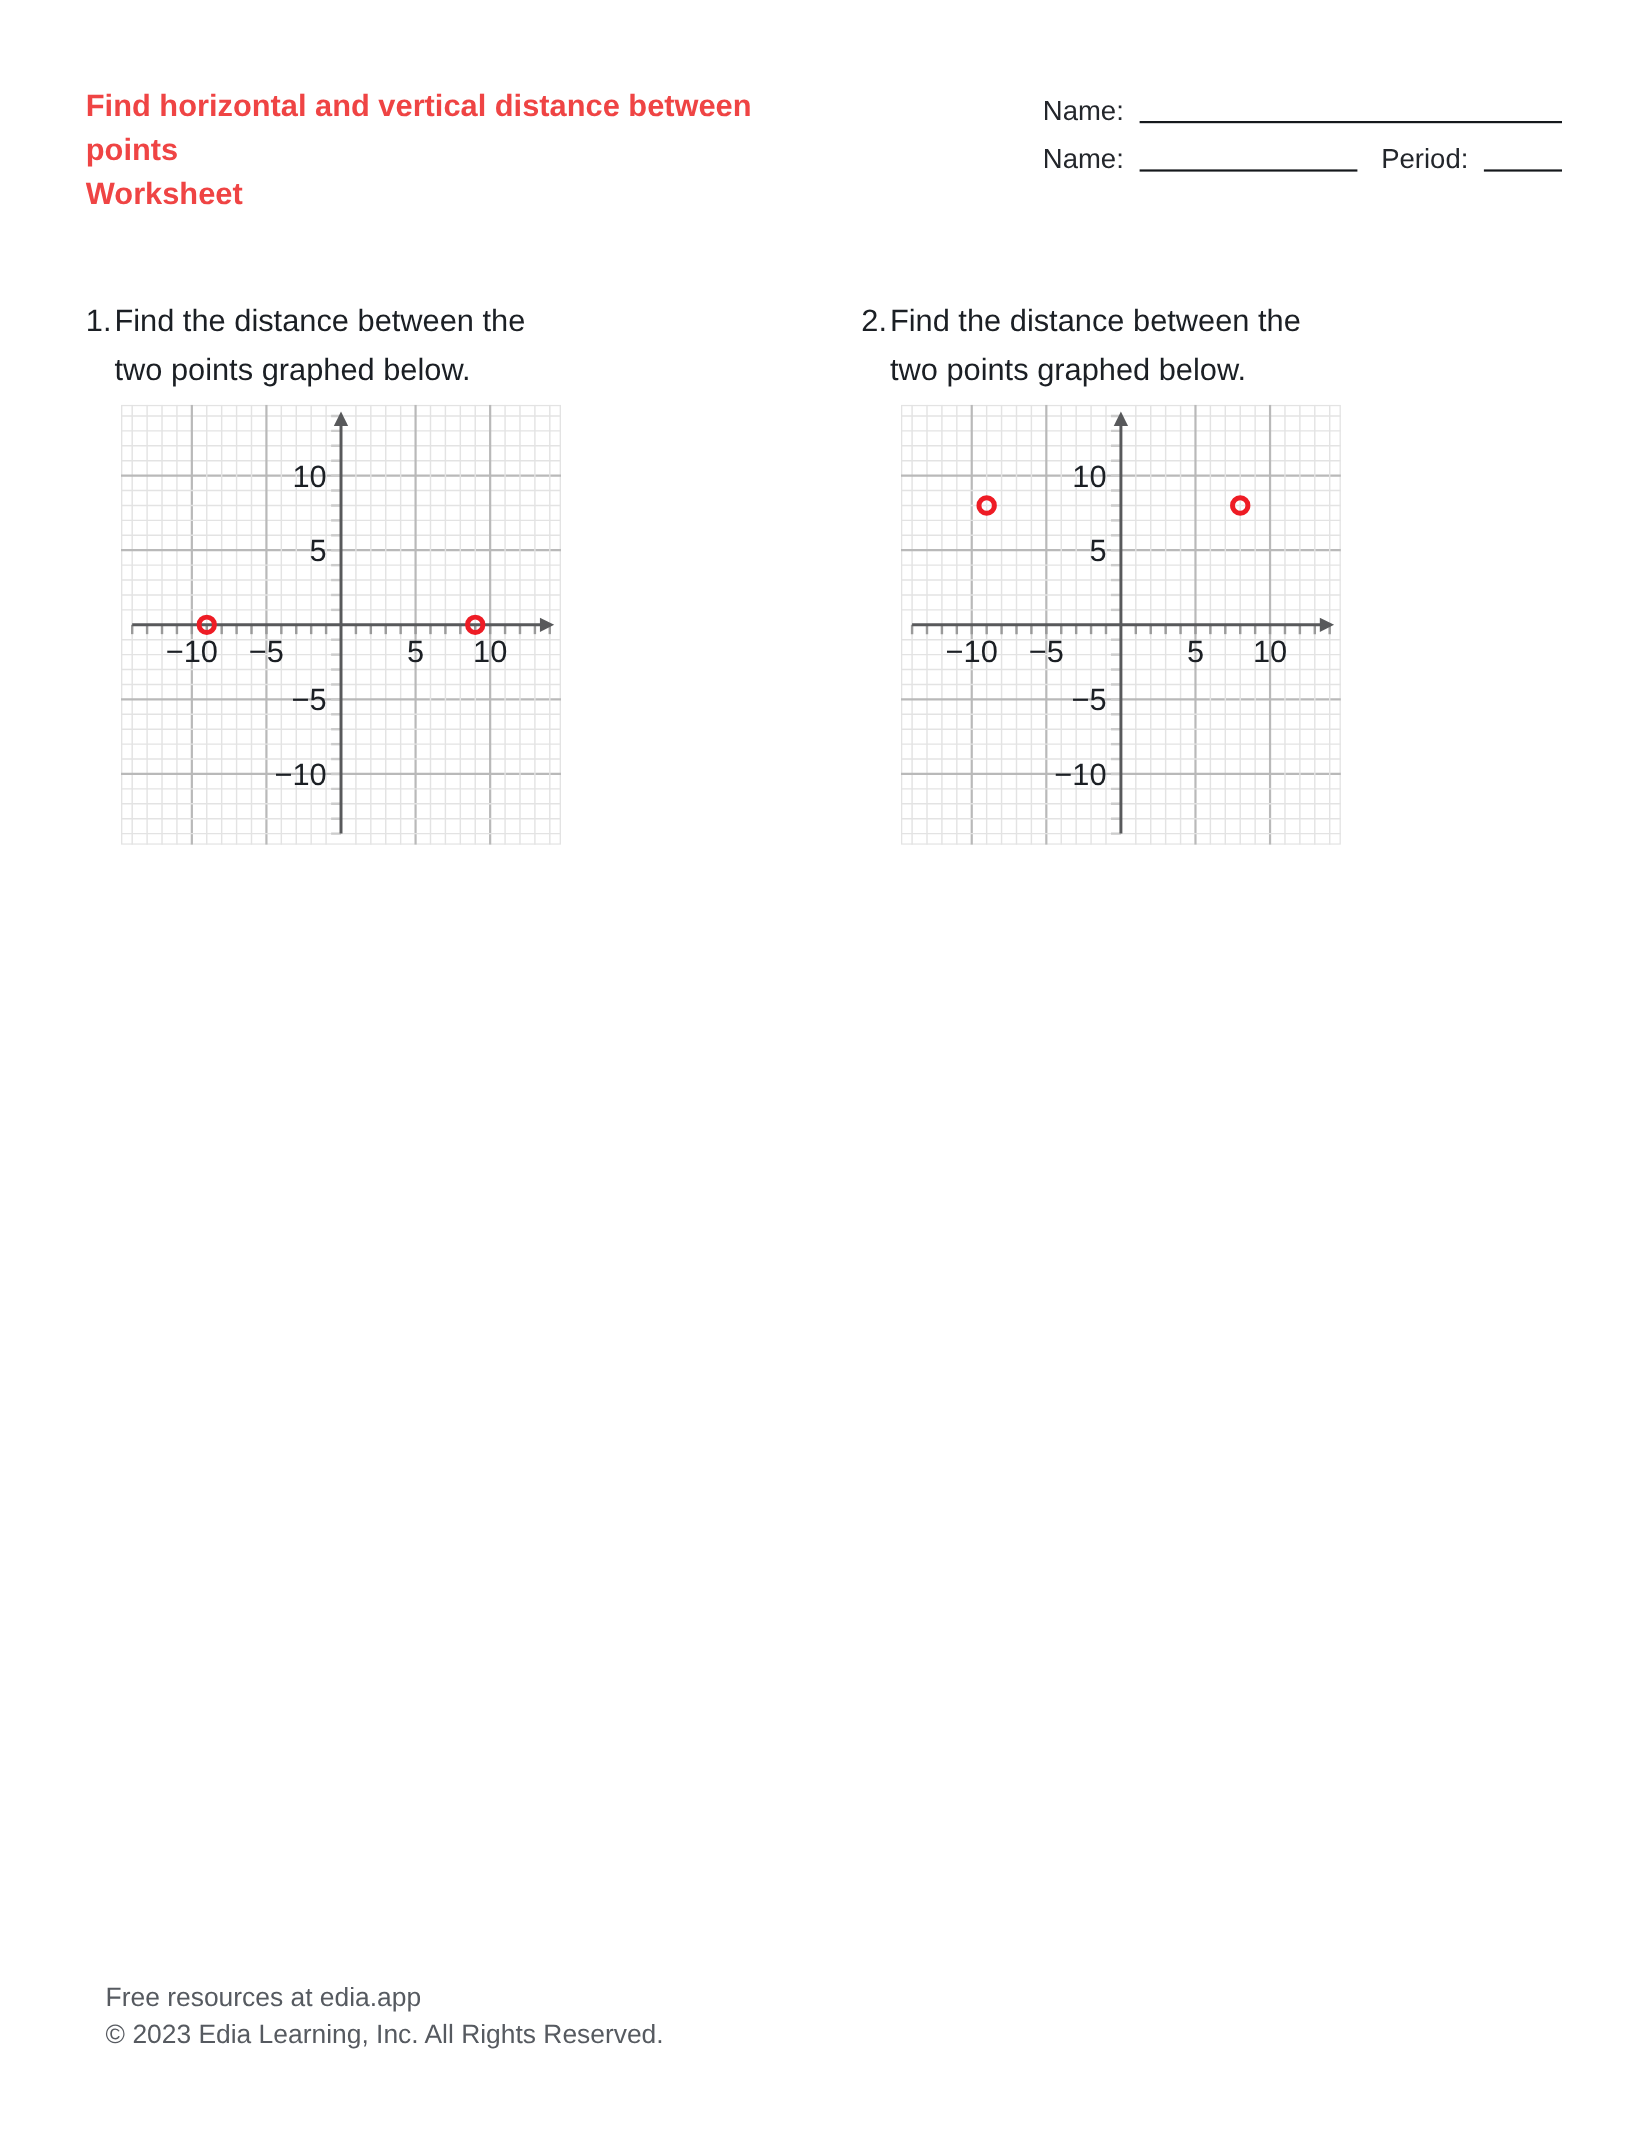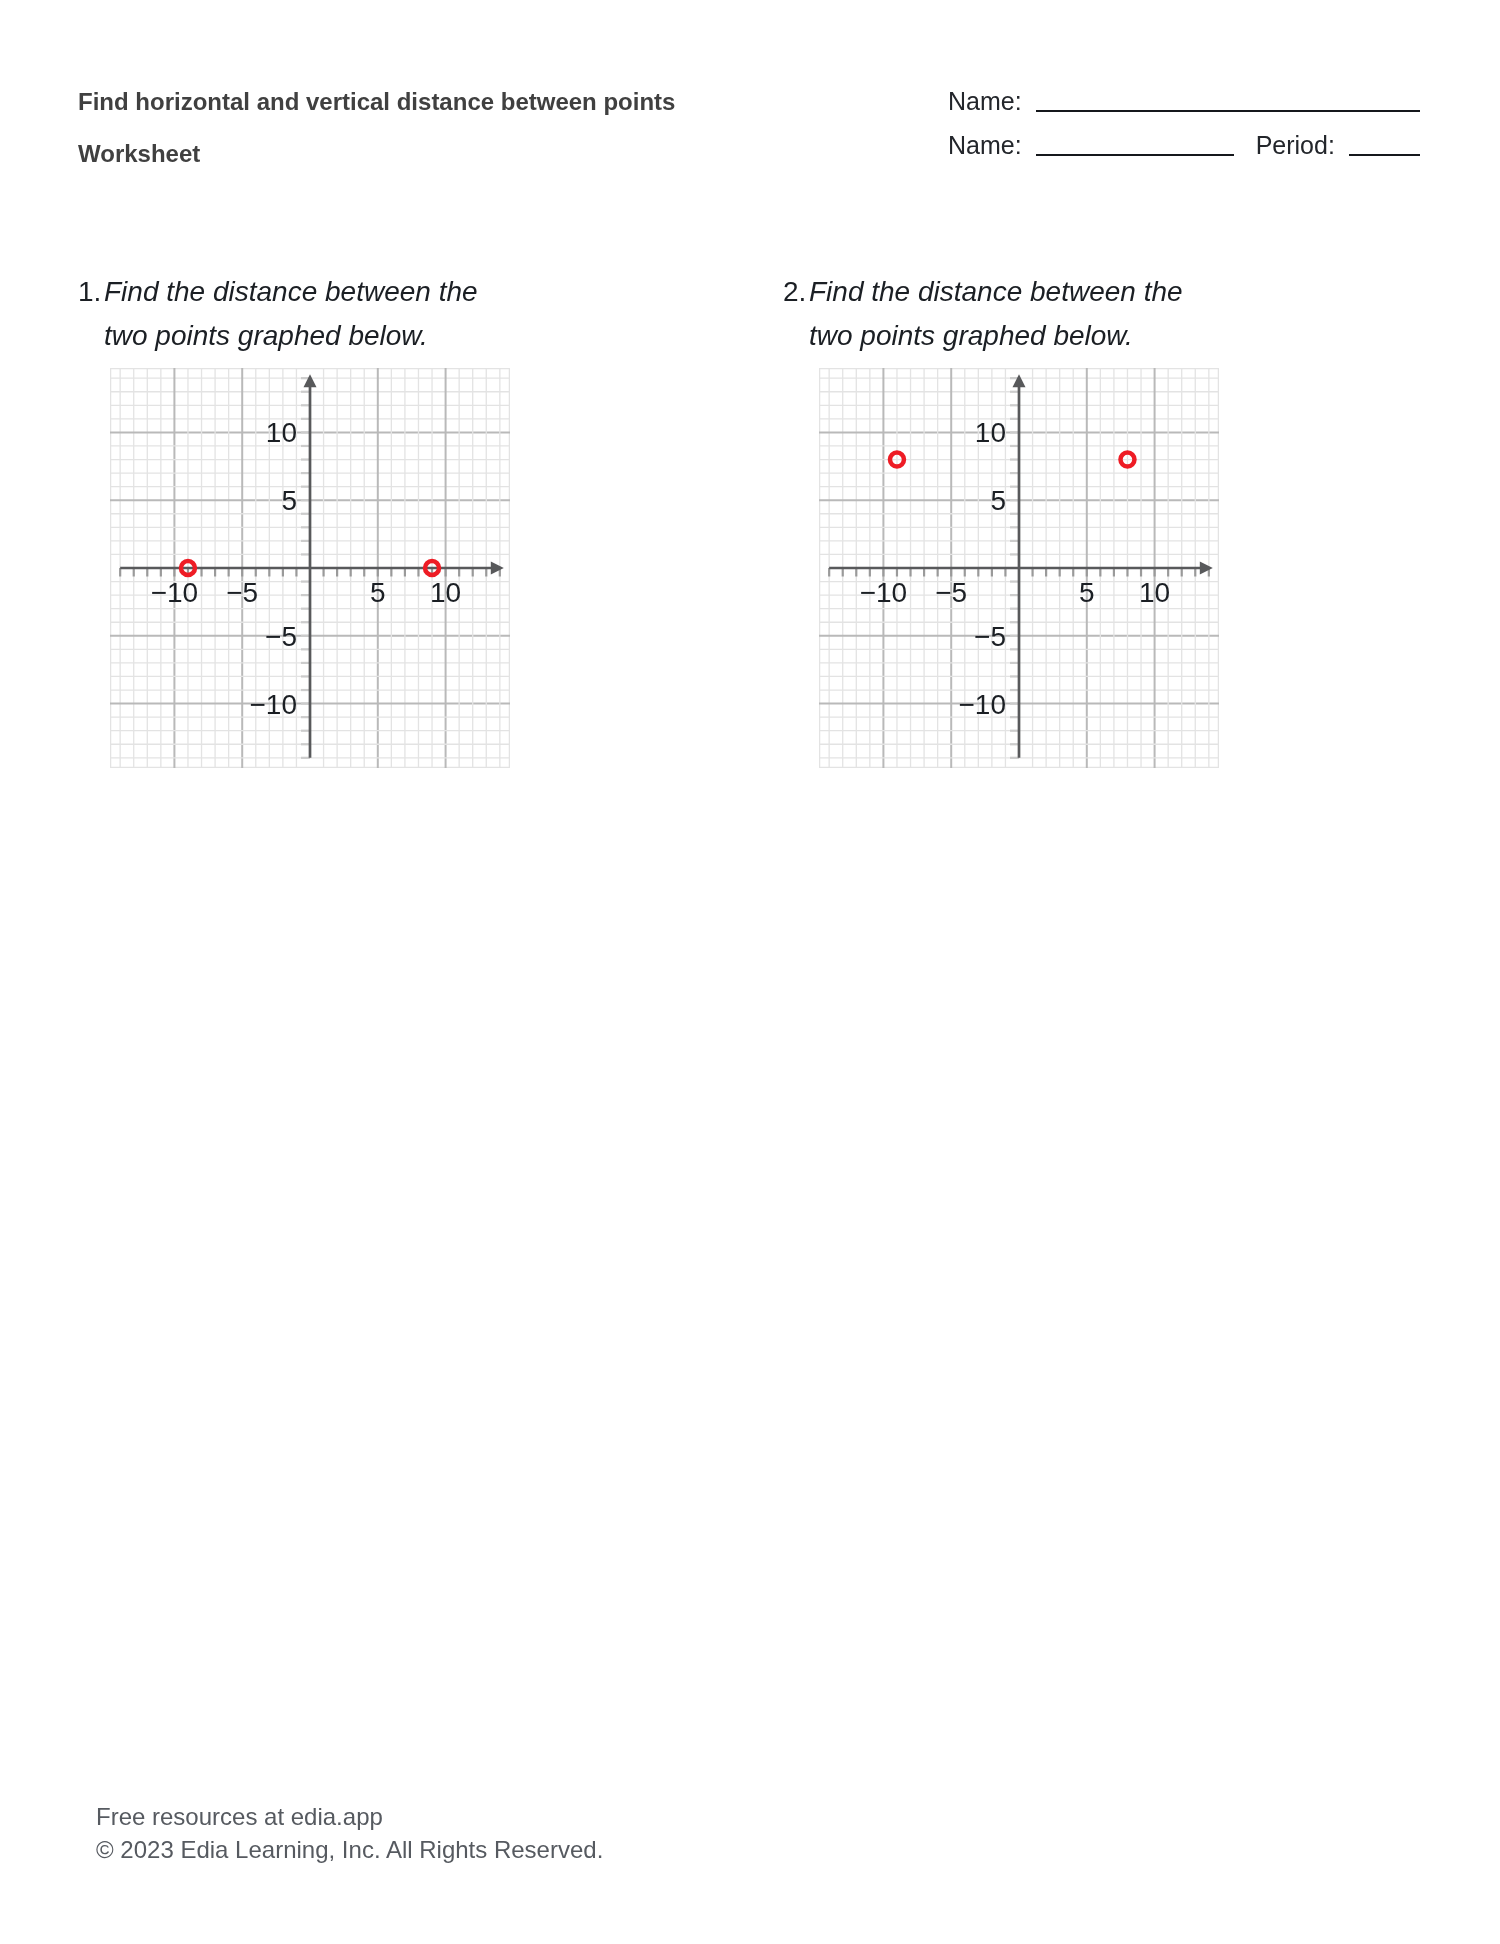--- a/index.html
+++ b/index.html
@@ -3,35 +3,35 @@
 <meta charset="utf-8">
 <style>
   html,body { margin:0; padding:0; }
   body {
     width:1500px; height:1944px; position:relative; background:#ffffff;
     font-family:"Liberation Sans", sans-serif; color:#1b1f24;
     overflow:hidden;
   }
   .title-block {
     position:absolute; left:78px; top:76px; width:680px;
-    font-size:24px; font-weight:700; line-height:52px; color:#404040;
+    font-size:28px; font-weight:700; line-height:40px; color:#ef4444;
   }
   .id-block { position:absolute; left:948px; top:84px; width:472px; font-size:25px; color:#23262b; }
   .id-row { display:flex; align-items:flex-end; height:32px;text-align:center; }
   .id-row + .id-row { margin-top:12px; }
   .id-label { flex:0 0 auto; }
   .fill-line { border-bottom:2px solid #15181c; height:0; margin-left:14px; margin-bottom:4px; }
   .fill-line.name-line { flex:1; }
   .fill-line.date-line { flex:0 0 198px; }
   .fill-line.period-line { flex:1; }
   .period-label { margin-left:22px; }
   .question { position:absolute; top:270px; display:flex; font-size:28px; line-height:44px; color:#1b1f24; }
   #q1 { left:78px; } #q2 { left:783px; }
   .q-num { flex:0 0 26px; }
-  .q-text { width:420px;font-style:italic; }
+  .q-text { width:420px; }
   .graph { position:absolute; top:368px; width:400px; height:400px; }
   #graph-1 { left:110px; } #graph-2 { left:819px; }
   svg text { font-family:"Liberation Sans", sans-serif; }
   .footer-block { position:absolute; left:96px; top:1800px; font-size:24px; line-height:33px; color:#565a60; }
 </style>
 </head>
 <body>
 
 <div class="title-block">
   <div>Find horizontal and vertical distance between points</div>

